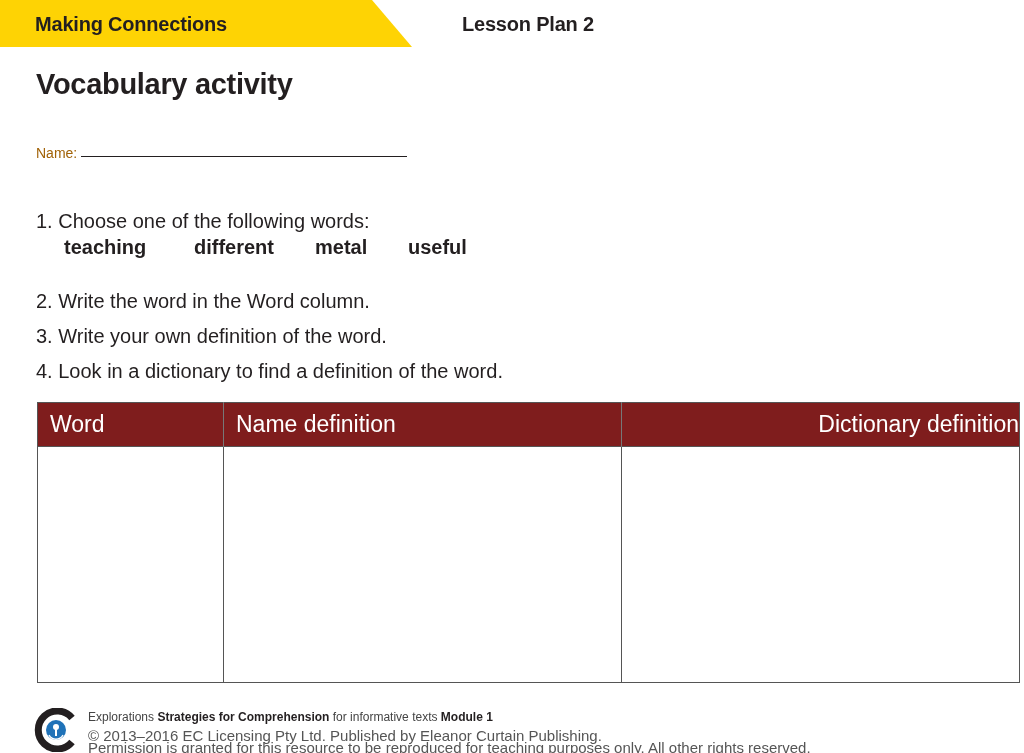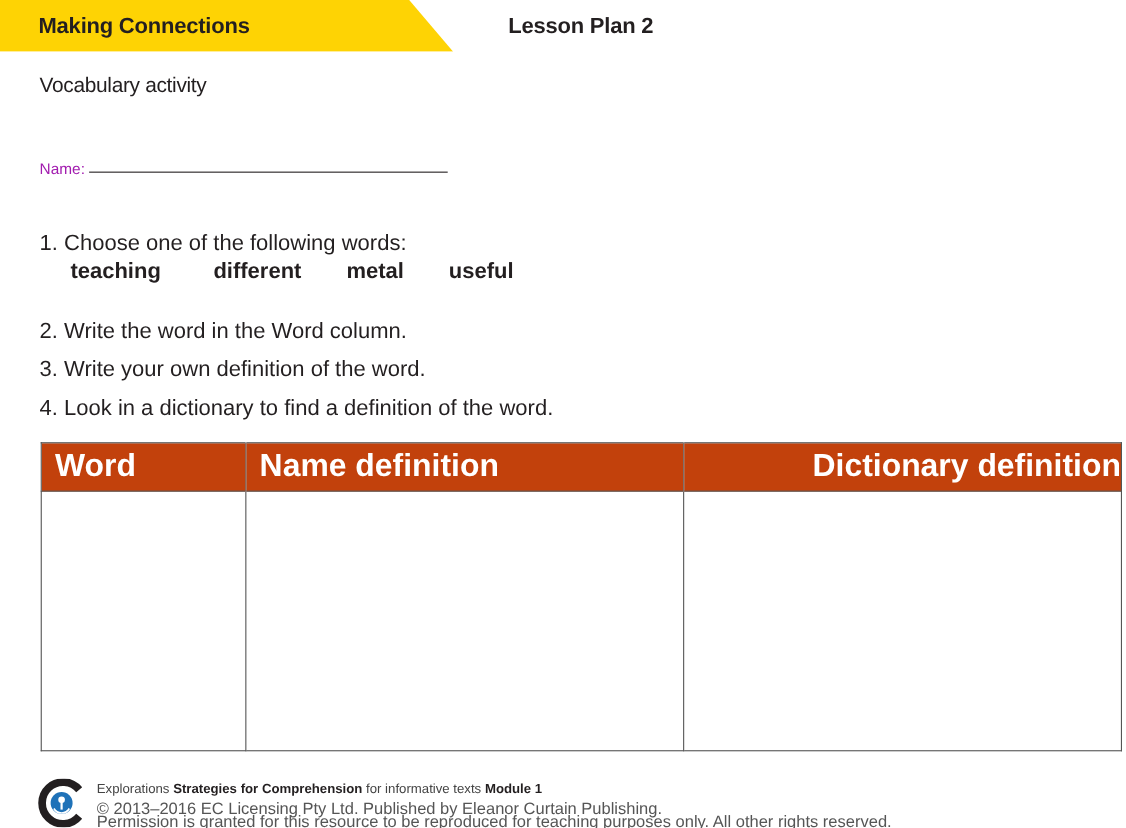--- a/index.html
+++ b/index.html
@@ -14,26 +14,26 @@
     .banner-title {
       position: absolute; left: 35px; top: 13px;
       font-size: 20px; font-weight: bold; color: #231f20; letter-spacing: -0.2px;
     }
     .lesson-label {
       position: absolute; left: 416px; top: 13px;
       font-size: 20px; font-weight: bold; color: #231f20; letter-spacing: -0.2px; margin-left: 46px;
     }
     .page-title {
       position: absolute; left: 36px; top: 68px;
-      font-size: 19px; font-weight: normal; color: #231f20; letter-spacing: -0.3px;
+      font-size: 29px; font-weight: bold; color: #231f20; letter-spacing: -0.3px;
     }
     .name-row {
       position: absolute; left: 36px; top: 141px; height: 20px;
       display: flex; align-items: flex-end;
-      font-size: 14px; color: #a21caf;
+      font-size: 14px; color: #a16207;
     }
     .name-line {
       display: inline-block; width: 326px; height: 1px; background: #231f20;
       margin-left: 4px; margin-bottom: 4px;
     }
     .step {
       position: absolute; left: 36px;
       font-size: 20px; color: #231f20; white-space: nowrap; margin-top: 12px;
     }
     .words {
@@ -44,22 +44,22 @@
     .words span { display: inline-block; }
     .words .w0 { width: 130px; }
     .words .w1 { width: 121px; }
     .words .w2 { width: 93px; }
 
     .vocab-table {
       position: absolute; left: 37px; top: 402px; width: 982px; height: 281px;
       border: 1px solid #555; border-collapse: collapse; table-layout: fixed;
     }
     .vocab-table th {
-      background: #c2410c; color: #ffffff; height: 44px;
-      font-weight: bold; font-size: 29px; text-align: left;
+      background: #7f1d1d; color: #ffffff; height: 44px;
+      font-weight: normal; font-size: 23px; text-align: left;
       padding-left: 12px; border-right: 1px solid #777;
     }
     .vocab-table td {
       border: 1px solid #555; height: 236px; background: #fff;
     }
     .col-word { width: 186px; }
     .col-yours { width: 398px; }
     .col-dict { width: 398px; }
 
     .footer-logo { position: absolute; left: 34px; top: 708px; width: 44px; height: 44px; }

